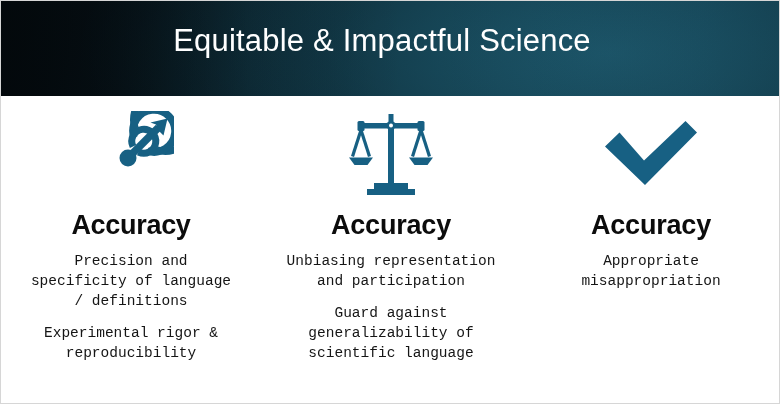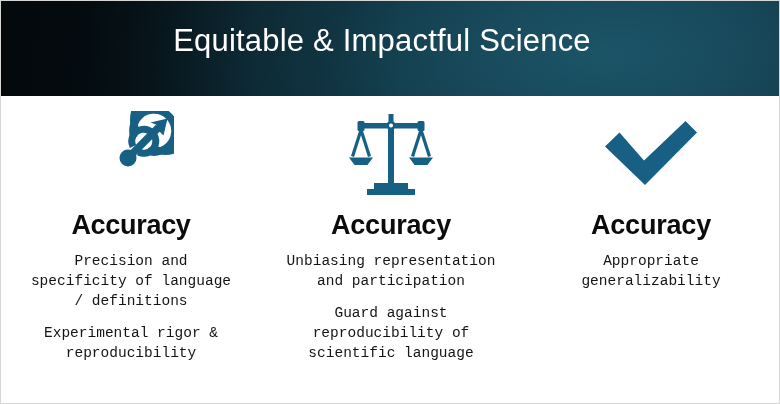--- a/index.html
+++ b/index.html
@@ -167,27 +167,27 @@
           <g fill="#176083">
 
             <path d="M 3 45.5 L 27 45.5 L 21.5 53 L 8.5 53 Z"></path>
 
             <path d="M 63 45.5 L 87 45.5 L 81.5 53 L 68.5 53 Z"></path>
           </g>
         </svg>
       </div>
       <div class="col-title">Accuracy</div>
       <div class="col-body">Unbiasing representation and participation</div>
-      <div class="col-body">Guard against reproducibility of scientific language</div>
+      <div class="col-body">Guard against generalizability of scientific language</div>
     </div>
 
     <div class="column c-integrity">
       <div class="icon-wrap">
         <svg width="100" height="70" viewBox="0 0 100 70" aria-hidden="true">
           <path d="M 4 27.5 L 18.5 13.5 L 43 41.5 L 84.5 2 L 96 13.5 L 44 66 Z" fill="#176083"></path>
         </svg>
       </div>
       <div class="col-title">Accuracy</div>
-      <div class="col-body">Appropriate generalizability</div>
+      <div class="col-body">Appropriate misappropriation</div>
     </div>
 
   </div>
 </div>
 
 </body></html>

